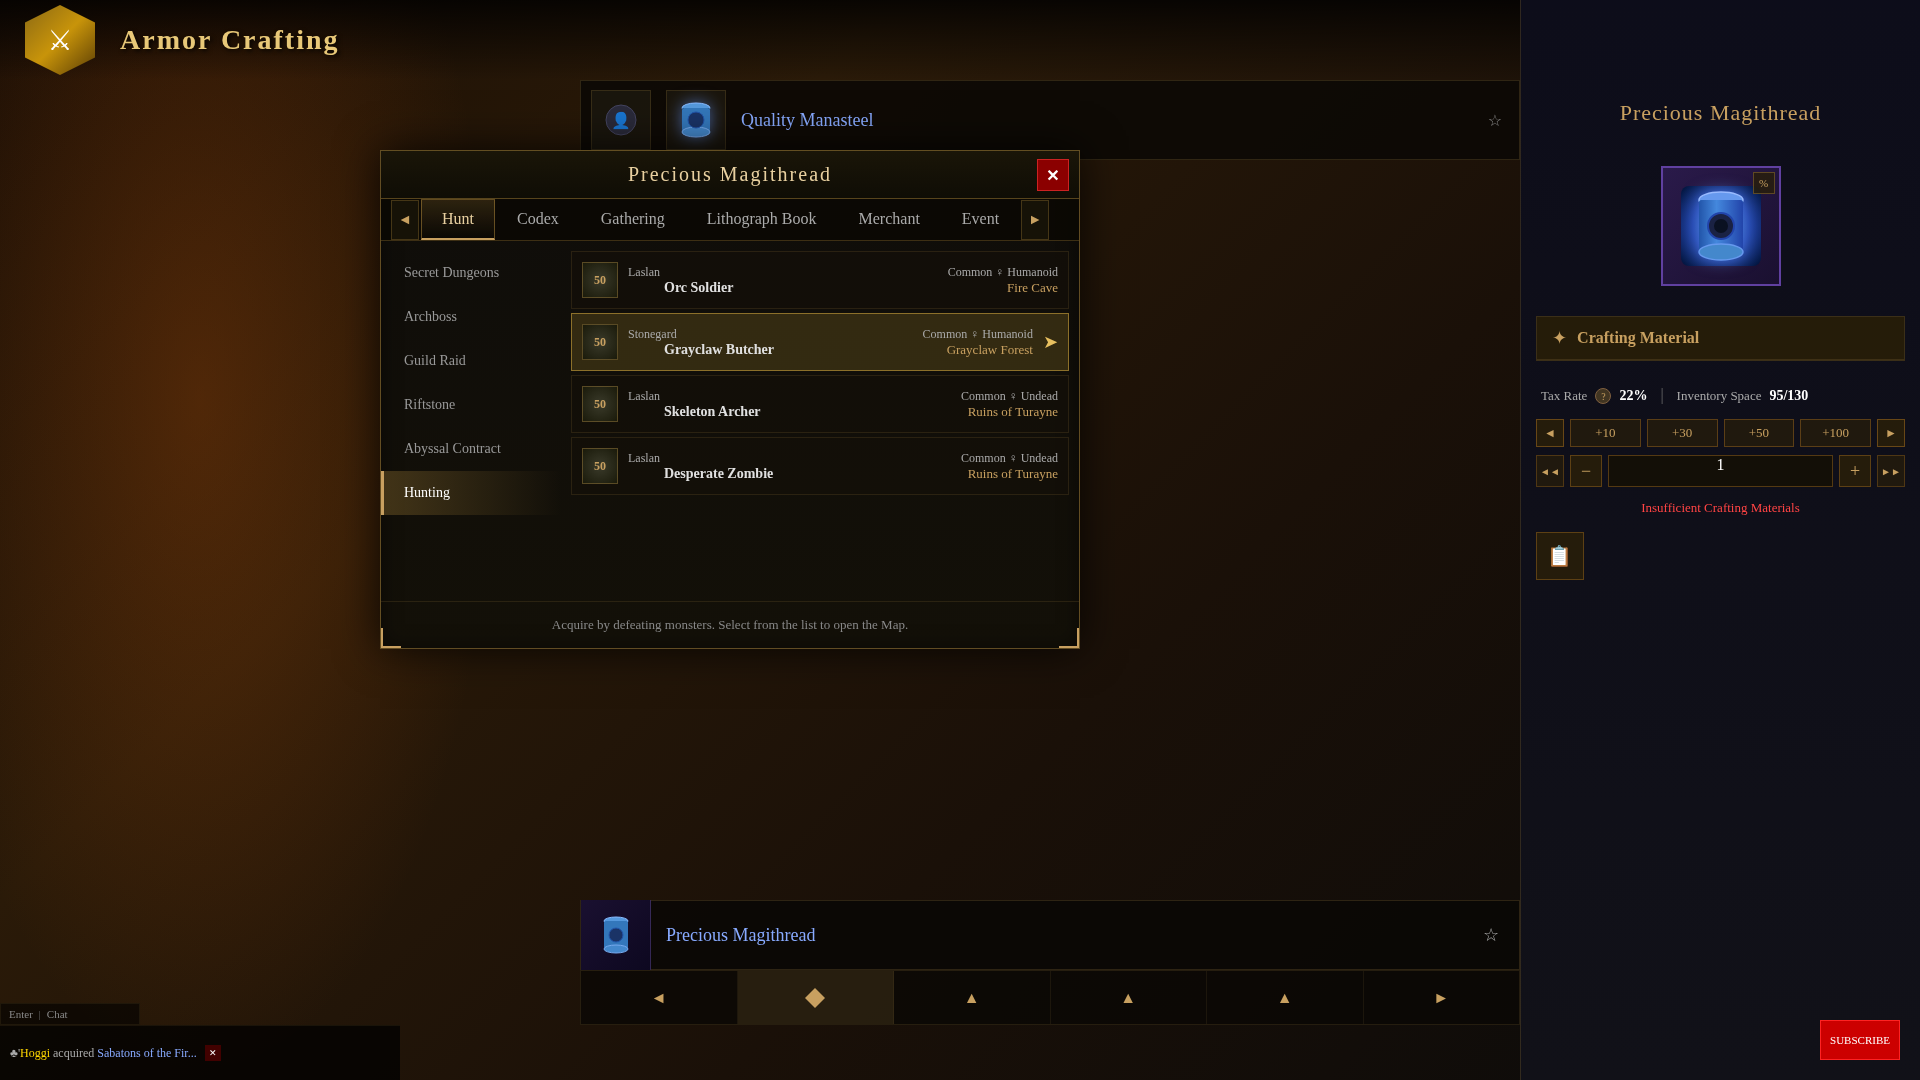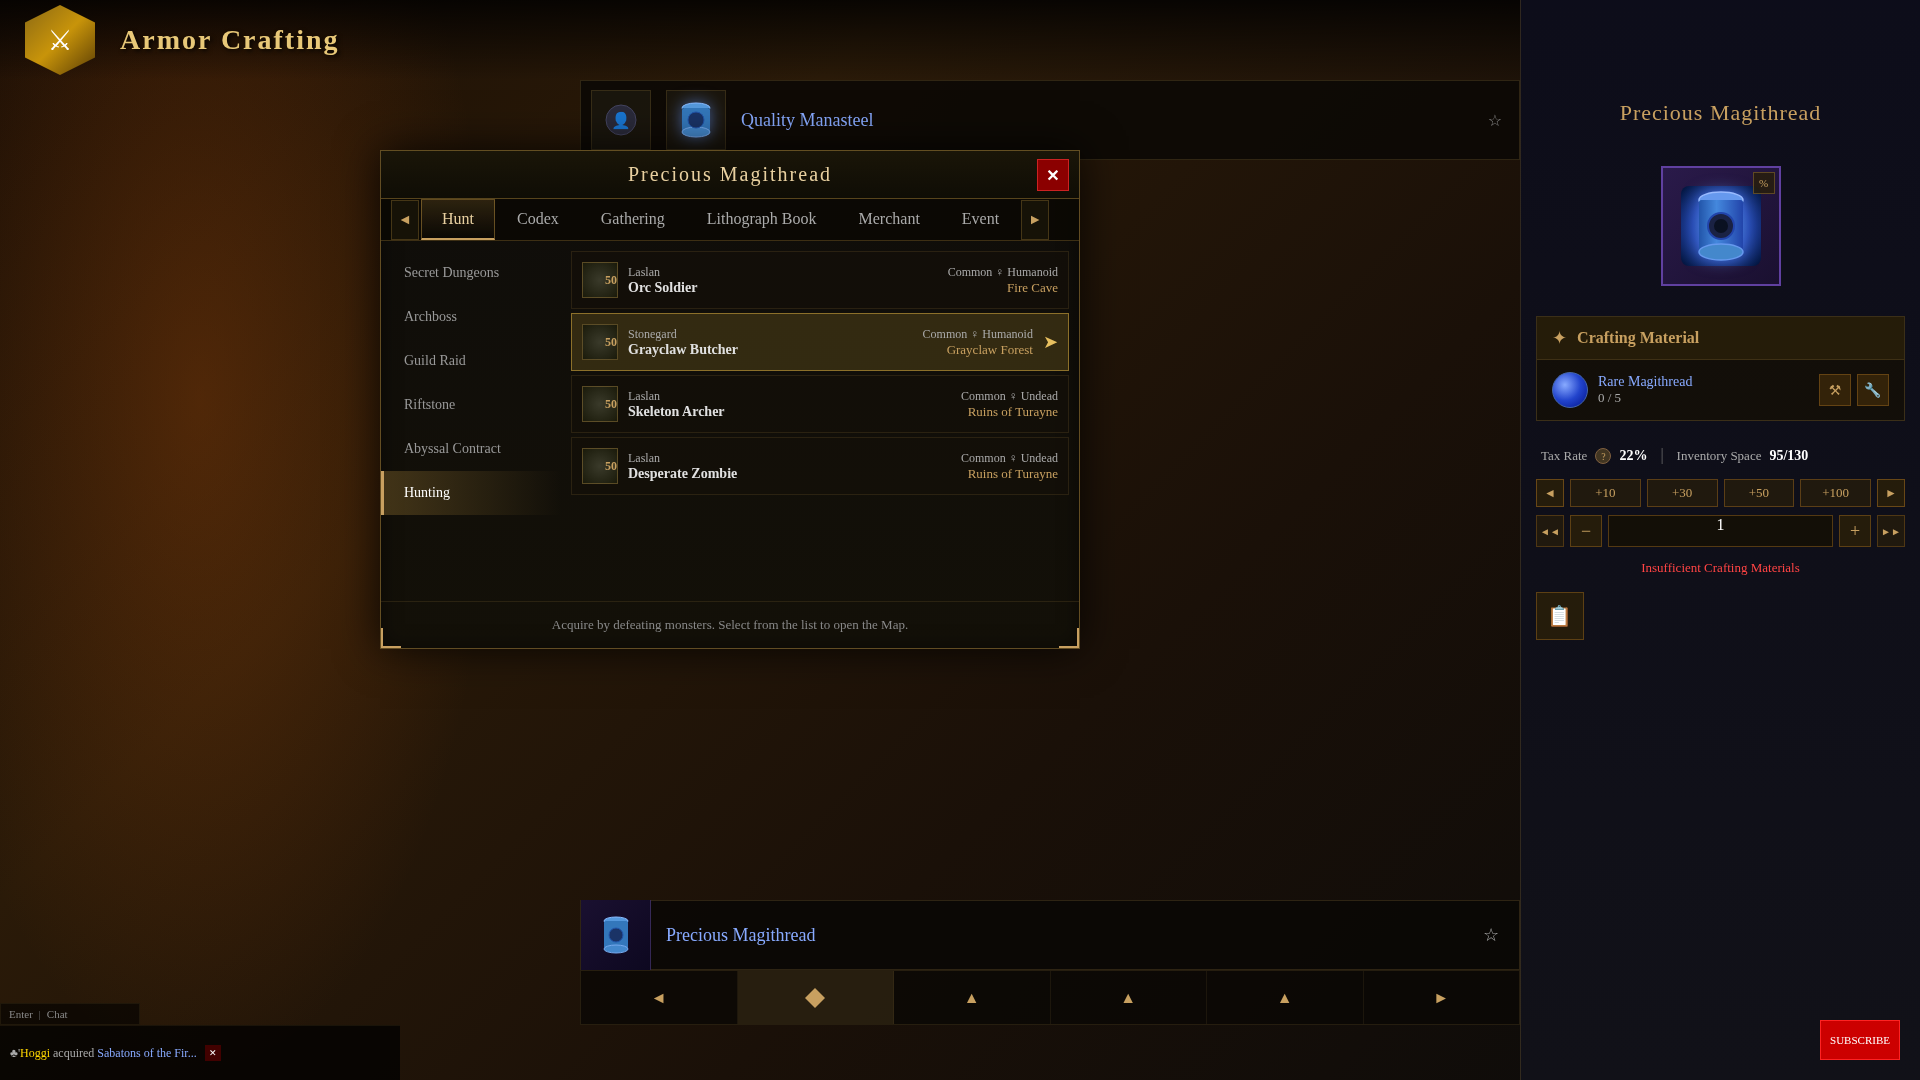--- a/index.html
+++ b/index.html
@@ -422,37 +422,38 @@
       cursor: pointer;
     }
     .monster-row.selected {
       background: rgba(60,50,20,0.8);
       border: 1px solid rgba(200,160,60,0.6);
     }
     .monster-level-badge {
       width: 36px; height: 36px;
       background: radial-gradient(circle, #3a3a2a, #1a1a0a);
       border: 1px solid rgba(150,120,60,0.5);
-      display: flex; align-items: flex-end; justify-content: center;
+      display: flex; align-items: center; justify-content: center;
       flex-direction: column;
       font-size: 10px;
       color: #c8a060;
     }
     .lvl-num { font-size: 12px; font-weight: bold; }
     .monster-info {
       flex: 1;
     }
     .monster-location {
       color: #aaaaaa;
       font-size: 12px;
     }
     .monster-name {
       color: #e0e0e0;
       font-size: 14px;
       font-weight: bold;
+      margin-left: 36px;
     }
     .monster-detail-right {
       text-align: right;
     }
     .monster-type {
       color: #aaaaaa;
       font-size: 12px;
     }
     .monster-zone {
       color: #c8a060;
@@ -690,33 +691,20 @@
 
       <div style="position:absolute; top:4px; right:4px; width:22px; height:22px; background:rgba(40,30,10,0.8); border:1px solid rgba(180,140,60,0.4); display:flex; align-items:center; justify-content:center; cursor:pointer; color:#c8a060; font-size:11px;">%</div>
     </div>
   </div>
 
   <div class="crafting-material-section">
     <div class="crafting-material-header">
       <span class="fleur-icon">✦</span>
       <span class="crafting-material-title">Crafting Material</span>
     </div>
-    <div class="crafting-material-body">
-      <div class="material-item-left">
-        <div class="material-orb"></div>
-        <div>
-          <div class="material-name">Rare Magithread</div>
-          <div class="material-count">0 / 5</div>
-        </div>
-      </div>
-      <div class="material-icons-right">
-        <div class="mat-icon-btn">⚒</div>
-        <div class="mat-icon-btn">🔧</div>
-      </div>
-    </div>
   </div>
 
   <div class="tax-rate-row">
     <span class="tax-label">Tax Rate</span>
     <div class="tax-help">?</div>
     <span class="tax-value">22%</span>
     <span class="separator">|</span>
     <span class="inventory-label">Inventory Space</span>
     <span class="inventory-value">95/130</span>
   </div>

